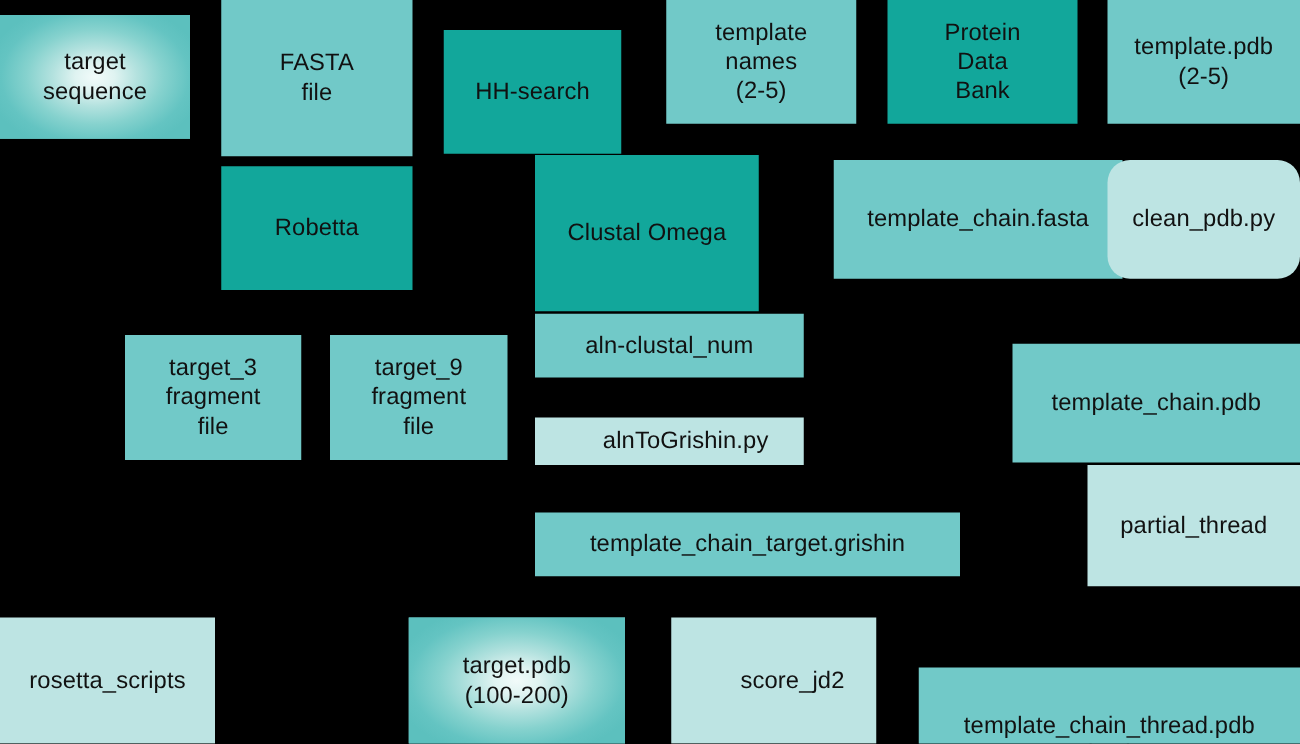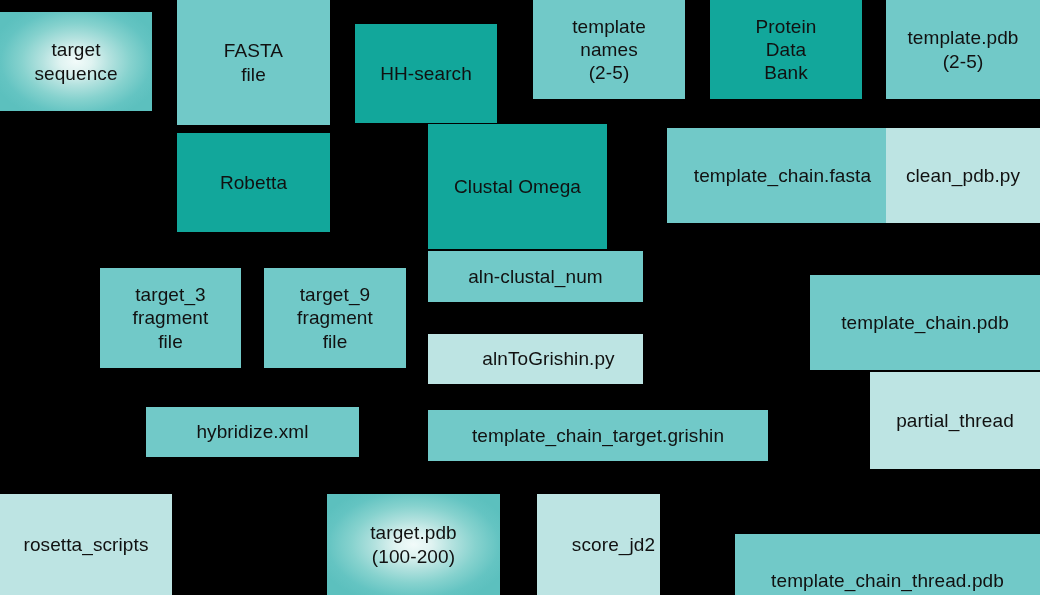--- a/index.html
+++ b/index.html
@@ -57,32 +57,31 @@
 names
 (2-5)</div>
     <div class="node fill-dark" style="left: 710px; top: 0px; width: 152px; height: 99px;">Protein
 Data
 Bank</div>
     <div class="node fill-mid" style="left: 886px; top: 0px; width: 154px; height: 99px;">template.pdb
 (2-5)</div>
     <div class="node fill-dark" style="left: 177px; top: 133px; width: 153px; height: 99px;">Robetta</div>
     <div class="node fill-dark" style="left: 428px; top: 124px; width: 179px; height: 125px;">Clustal Omega</div>
     <div class="node fill-mid" style="left: 631px; top: 128px; width: 231px; height: 95px; margin-left: 36px;">template_chain.fasta</div>
-    <div class="node fill-light" style="left: 886px; top: 128px; width: 154px; height: 95px;">clean_pdb.py</div>
+    <div class="node fill-light" style="left: 886px; top: 128px; width: 154px; height: 95px; border-radius: 18px;">clean_pdb.py</div>
     <div class="node fill-mid" style="left: 100px; top: 268px; width: 141px; height: 100px;">target_3
 fragment
 file</div>
     <div class="node fill-mid" style="left: 264px; top: 268px; width: 142px; height: 100px;">target_9
 fragment
 file</div>
     <div class="node fill-mid" style="left: 428px; top: 251px; width: 215px; height: 51px;">aln-clustal_num</div>
-    <div class="node fill-light" style="left: 428px; top: 334px; width: 215px; height: 50px; padding-left: 32px;">alnToGrishin.py</div>
+    <div class="node fill-light" style="left: 428px; top: 334px; width: 215px; height: 38px; padding-left: 32px;">alnToGrishin.py</div>
     <div class="node fill-mid" style="left: 810px; top: 251px; width: 230px; height: 95px; margin-top: 24px;">template_chain.pdb</div>
-    <div class="node fill-mid" style="left: 146px; top: 407px; width: 213px; height: 50px;">hybridize.xml</div>
     <div class="node fill-mid" style="left: 428px; top: 410px; width: 340px; height: 51px;">template_chain_target.grishin</div>
     <div class="node fill-light" style="left: 870px; top: 372px; width: 170px; height: 97px;">partial_thread</div>
     <div class="node fill-light" style="left: 0px; top: 494px; width: 172px; height: 101px;">rosetta_scripts</div>
     <div class="node fill-glow" style="left: 327px; top: 494px; width: 173px; height: 101px;">target.pdb
 (100-200)</div>
-    <div class="node fill-light" style="left: 537px; top: 494px; width: 123px; height: 101px; padding-left: 36px;">score_jd2</div>
+    <div class="node fill-light" style="left: 537px; top: 494px; width: 164px; height: 101px; padding-left: 36px;">score_jd2</div>
     <div class="node fill-mid" style="left: 735px; top: 494px; width: 305px; height: 116px; margin-top: 40px;">template_chain_thread.pdb
 (2-5)</div>
   </div>
 
 </body></html>

